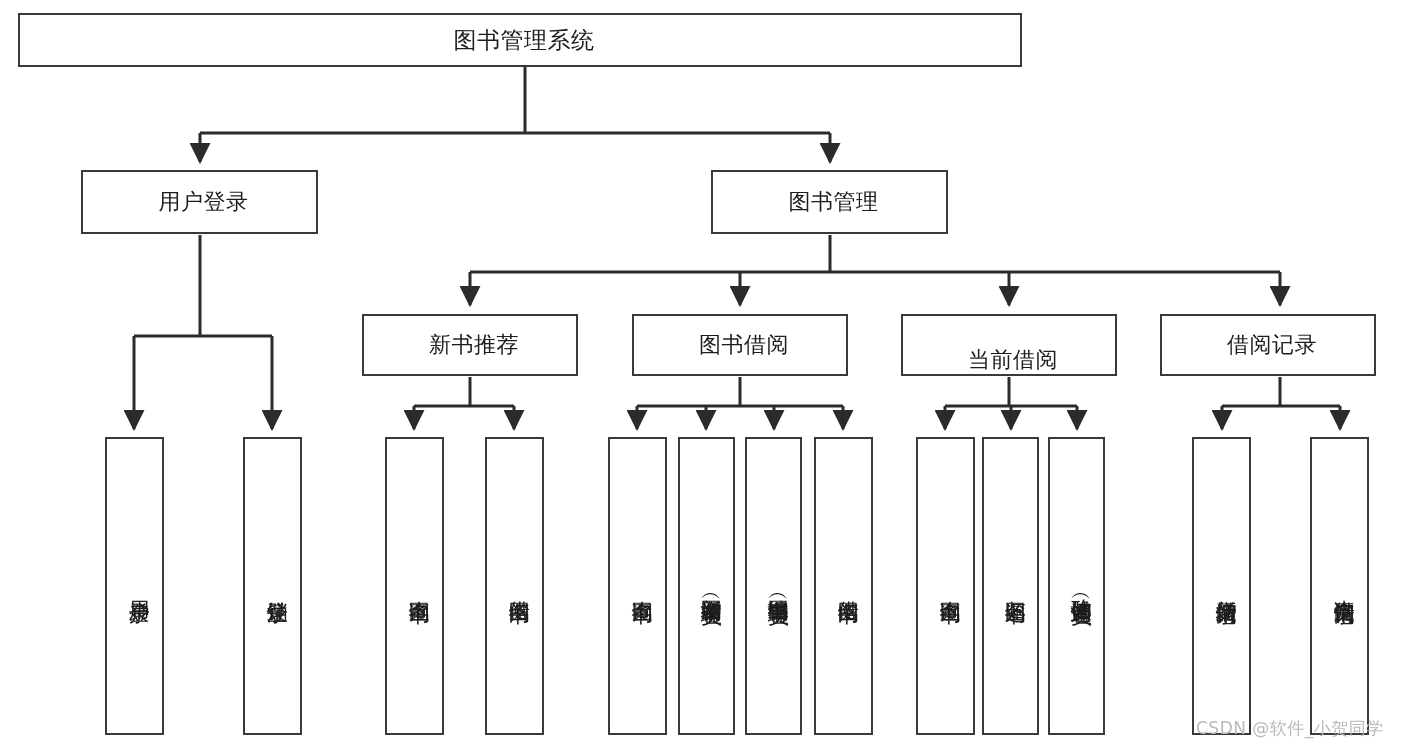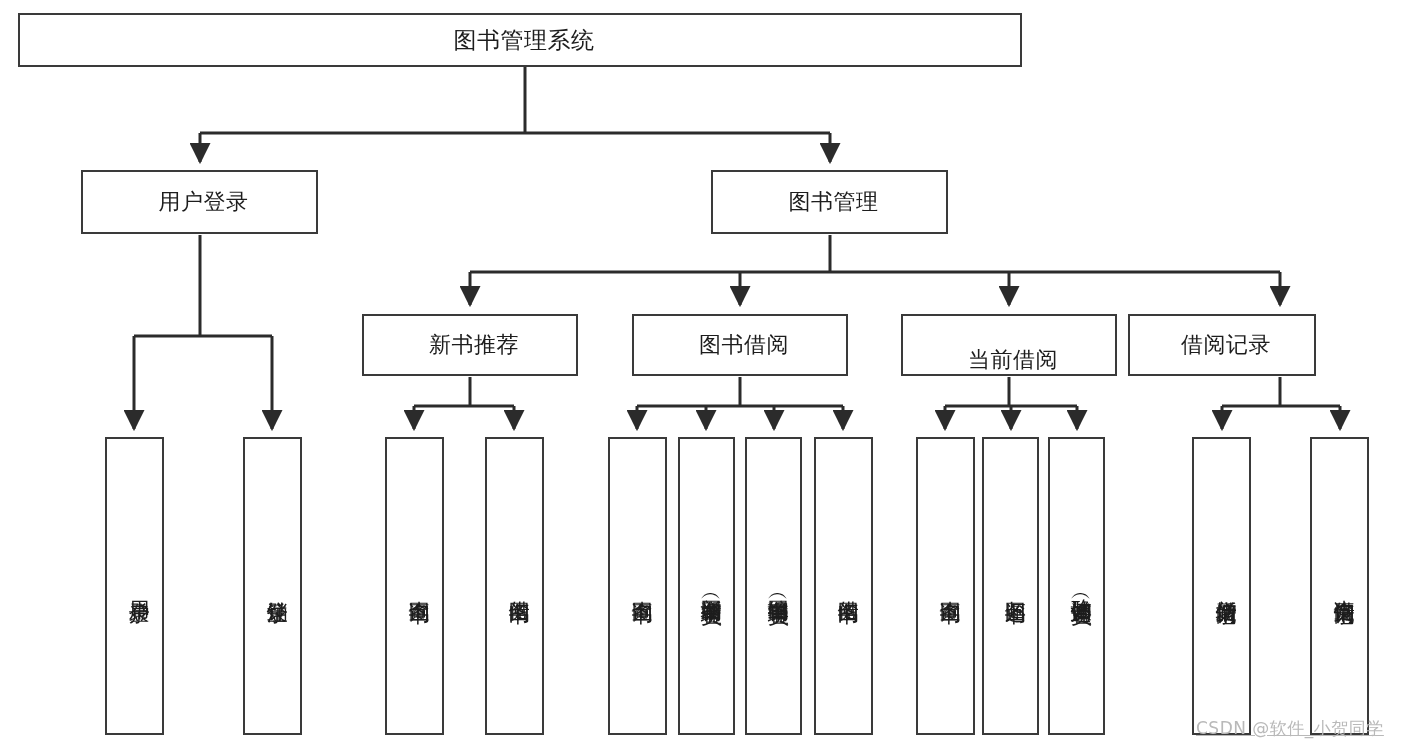--- a/index.html
+++ b/index.html
@@ -59,21 +59,20 @@
     line-height: 1.30;
     letter-spacing: 1px;
     max-height: 250px;
   }
   .watermark {
     position: absolute;
     font-size: 17px;
     color: #b9b9b9;
     white-space: nowrap;
     letter-spacing: 0.5px;
-    text-decoration: underline;
   }
 </style>
 </head>
 <body>
 
 <div id="canvas">
 
   <svg class="edges" viewBox="0 0 1405 747" xmlns="http://www.w3.org/2000/svg">
     <defs>
       <marker id="arrow" viewBox="0 0 10 10" refX="9" refY="5" markerWidth="7" markerHeight="7" orient="auto-start-reverse">
@@ -137,21 +136,21 @@
 
   <div class="node horiz" style="left:711px; top:170px; width:237px; height:64px;">
     <span class="label">图书管理</span>
   </div>
   <div class="node horiz" style="left:632px; top:314px; width:216px; height:62px;">
     <span class="label">图书借阅</span>
   </div>
   <div class="node horiz" style="left:901px; top:314px; width:216px; height:62px;align-items:flex-end;">
     <span class="label">当前借阅</span>
   </div>
-  <div class="node horiz" style="left:1128px; top:314px; width:188px; height:62px;">
+  <div class="node horiz" style="left:1160px; top:314px; width:216px; height:62px;">
     <span class="label">借阅记录</span>
   </div>
 
   <div class="node vert" style="left:105px; top:437px; width:59px; height:298px;">
     <span class="label">用户登录</span>
   </div>
   <div class="node vert" style="left:243px; top:437px; width:59px; height:298px;">
     <span class="label">注销登录</span>
   </div>
 

